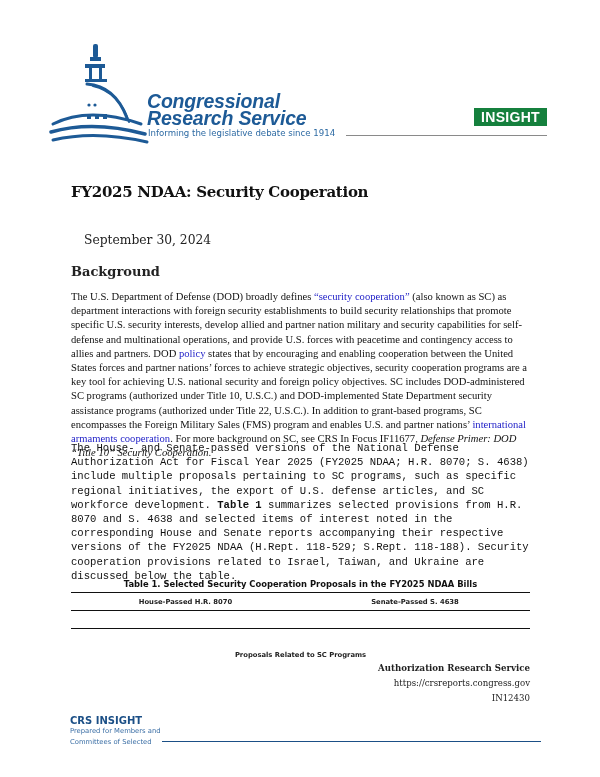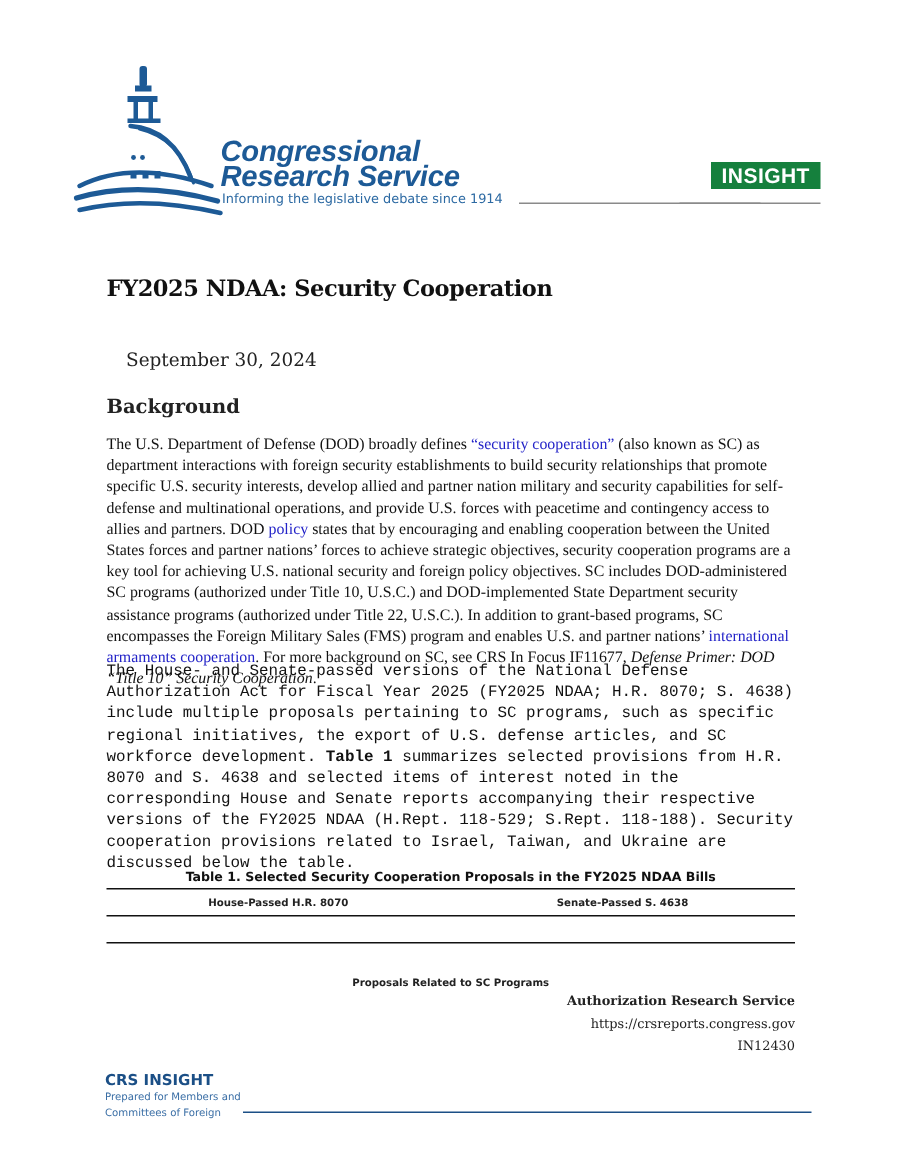--- a/index.html
+++ b/index.html
@@ -109,15 +109,15 @@
 
 <div class="footer-right">
   <div class="org">Authorization Research Service</div>
   <div>https://crsreports.congress.gov</div>
   <div>IN12430</div>
 </div>
 
 <div class="footer-left">
   <div class="brand">CRS INSIGHT</div>
   <div class="line">Prepared for Members and</div>
-  <div class="line">Committees of Foreign</div>
+  <div class="line">Committees of Selected</div>
 </div>
 <div class="footer-rule"></div>
 
 </body></html>

